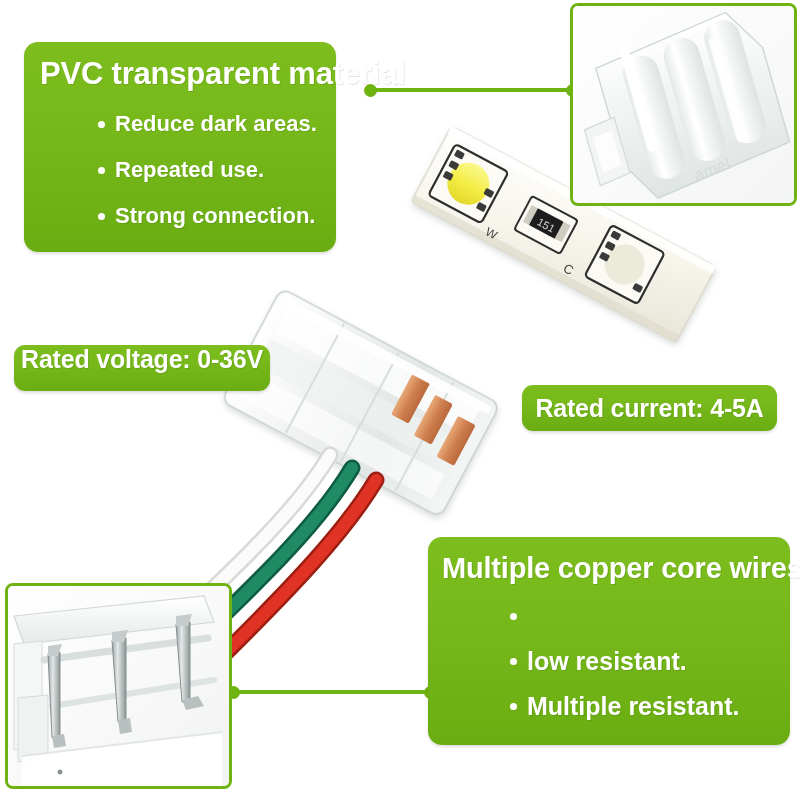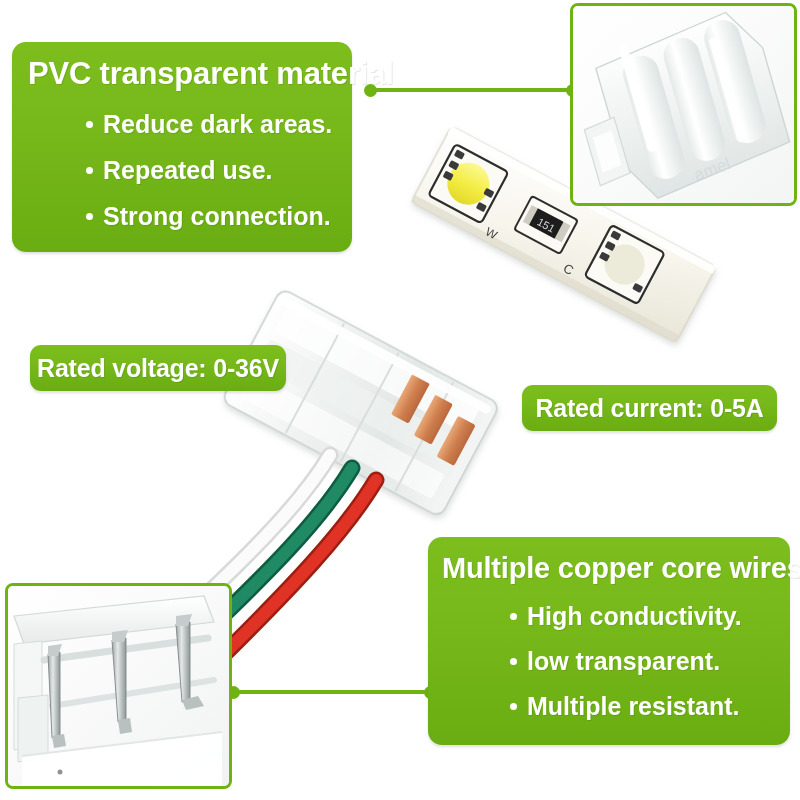--- a/index.html
+++ b/index.html
@@ -52,40 +52,40 @@
     width: 7px;
     height: 7px;
     border-radius: 50%;
     background: #ffffff;
     margin-right: 10px;
     flex: none;
   }
 
   
   #box-pvc {
-    left: 12px; top: 42px; width: 340px; height: 210px;
+    left: 24px; top: 42px; width: 312px; height: 210px;
     padding: 12px 16px 14px 16px;
   }
   #box-pvc .box-title { font-size: 31px; line-height: 40px; }
   #box-pvc .bullet-list { margin-top: 7px; margin-left: 58px; }
-  #box-pvc .bullet-list li { font-size: 25px; height: 46px; }
+  #box-pvc .bullet-list li { font-size: 22px; height: 46px; }
 
   
   #box-wires {
     left: 428px; top: 537px; width: 362px; height: 208px;
     padding: 12px 2px 14px 14px;
   }
   #box-wires .box-title { font-size: 29px; line-height: 39px; }
   #box-wires .bullet-list { margin-top: 6px; margin-left: 68px; }
   #box-wires .bullet-list li { font-size: 25px; height: 45px; }
 
   
   #box-voltage {
     left: 14px; top: 345px; width: 256px; height: 46px;
-    display: flex; align-items: center; justify-content: center; margin-left: 16px;
+    display: flex; align-items: flex-start; justify-content: center;
   }
   #box-voltage .box-title { font-size: 25px; }
   #box-current {
     left: 522px; top: 385px; width: 255px; height: 46px;
     display: flex; align-items: center; justify-content: center;
   }
   #box-current .box-title { font-size: 25px; }
 
   
   .leader-line {
@@ -335,34 +335,33 @@
         <span>Strong connection.</span>
       </li>
     </ul>
   </div>
 
   <div class="green-box z-top" id="box-wires">
     <div class="box-title">Multiple copper core wires</div>
     <ul class="bullet-list">
       <li>
         <span class="bullet-dot"></span>
-        <span>High conductivity.</span>
-      </li>
-      <li>
-        <span class="bullet-dot"></span>
-        <span>low transparent.</span>
+      </li>
+      <li>
+        <span class="bullet-dot"></span>
+        <span>low resistant.</span>
       </li>
       <li>
         <span class="bullet-dot"></span>
         <span>Multiple resistant.</span>
       </li>
     </ul>
   </div>
 
   <div class="green-box pill z-top" id="box-voltage">
     <div class="box-title">Rated voltage: 0-36V</div>
   </div>
 
   <div class="green-box pill z-top" id="box-current">
-    <div class="box-title">Rated current: 0-5A</div>
+    <div class="box-title">Rated current: 4-5A</div>
   </div>
 
 </div>
 
 </body></html>

